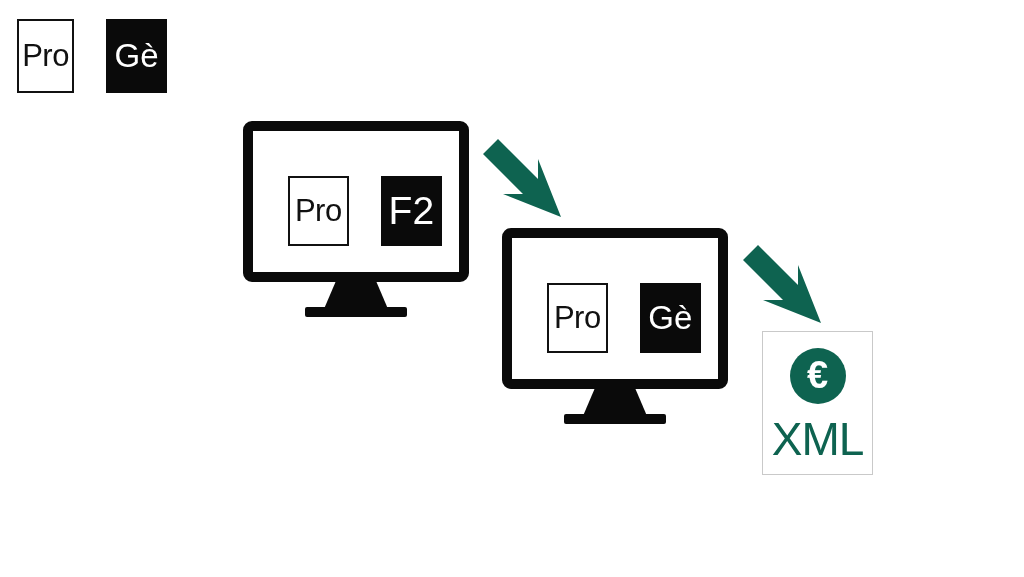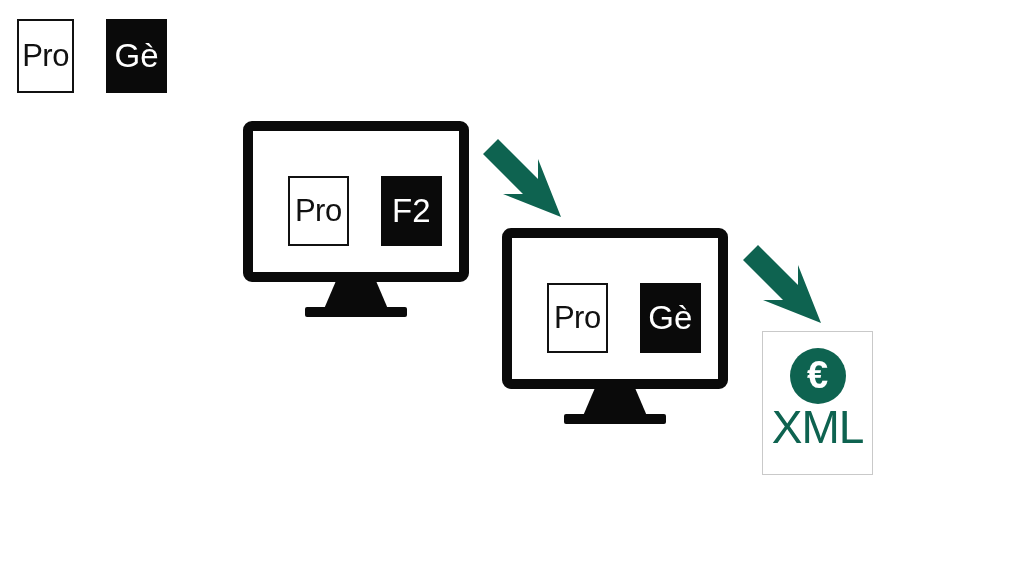--- a/index.html
+++ b/index.html
@@ -90,21 +90,21 @@
   
   #monitor-1 { left: 243px; top: 121px; width: 226px; height: 196px; }
   #monitor-1 .monitor-screen { width: 226px; height: 161px; }
   #monitor-1 .monitor-neck {
     left: 81px; top: 161px; width: 64px; height: 27px;
     clip-path: polygon(18% 0%, 82% 0%, 100% 100%, 0% 100%);
   }
   #monitor-1 .monitor-base { left: 62px; top: 186px; width: 102px; height: 10px; }
   #monitor-1 .logo-badge { left: 35px; top: 45px; width: 154px; height: 70px; }
   #monitor-1 .logo-left { width: 76px; font-size: 31px; }
-  #monitor-1 .logo-right { width: 78px; font-size: 33px; }
+  #monitor-1 .logo-right { width: 78px; font-size: 39px; }
 
   
   #monitor-2 { left: 502px; top: 228px; width: 226px; height: 196px; }
   #monitor-2 .monitor-screen { width: 226px; height: 161px; }
   #monitor-2 .monitor-neck {
     left: 81px; top: 161px; width: 64px; height: 27px;
     clip-path: polygon(18% 0%, 82% 0%, 100% 100%, 0% 100%);
   }
   #monitor-2 .monitor-base { left: 62px; top: 186px; width: 102px; height: 10px; }
   #monitor-2 .logo-badge { left: 35px; top: 45px; width: 154px; height: 70px; }
@@ -141,20 +141,21 @@
     justify-content: center;
   }
   #euro-icon span {
     color: #ffffff;
     font-size: 38px;
     font-weight: 700;
     line-height: 1;
     margin-top: -3px;
   }
   #xml-label {
+    margin-top: 12px;
     color: #0E6350;
     font-size: 46px;
     font-weight: 400;
     line-height: 1;
     letter-spacing: -1px;
   }
 </style>
 </head>
 <body>
 

